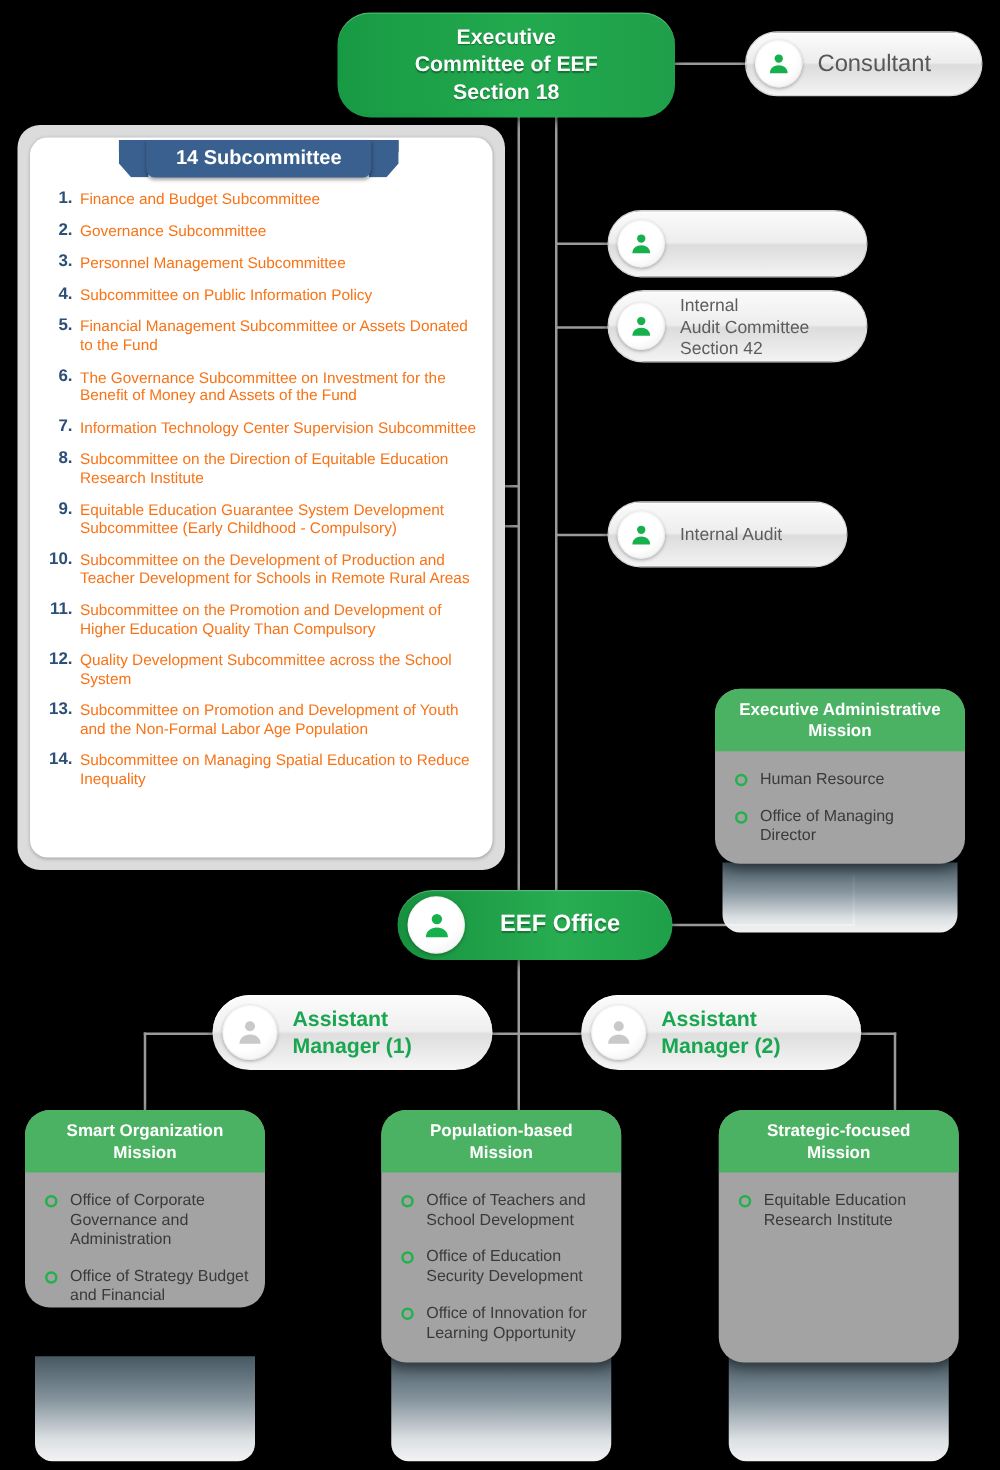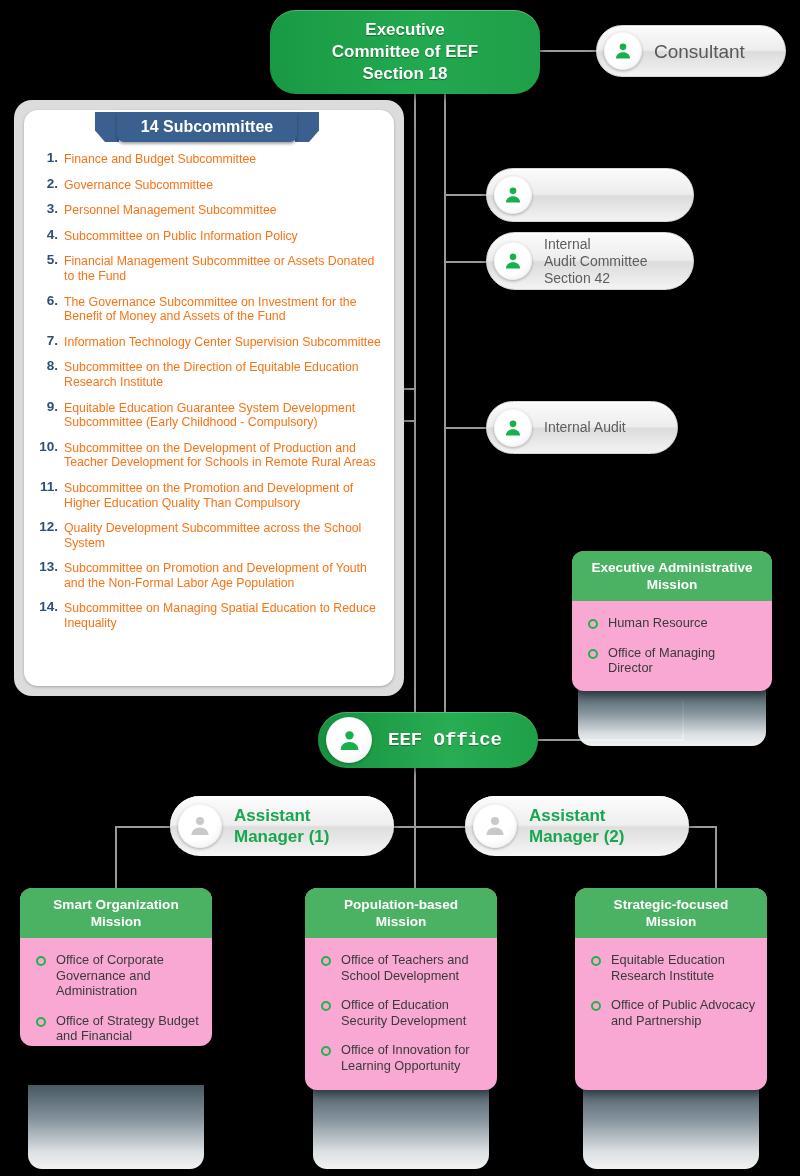--- a/index.html
+++ b/index.html
@@ -92,22 +92,22 @@
     position:relative;padding-left:28px;margin-bottom:11px;
     counter-increment:sc;
     font-size:12.3px;line-height:14.6px;color:#f97316;
   }
   ol.sublist li:before{
     content:counter(sc) ".";position:absolute;left:0;top:-1px;width:22px;
     text-align:right;color:#2b4f77;font-weight:bold;font-size:13.5px;
   }
 
   
-  .mcard{position:absolute;border-radius:12px;overflow:hidden;
-    background:#f9a8d4;box-shadow:0 4px 10px rgba(0,0,0,.45);}
+  .mcard{position:absolute;border-radius:20px;overflow:hidden;
+    background:#a3a3a3;box-shadow:0 4px 10px rgba(0,0,0,.45);}
   .mcard .mhead{
     background:#4cb263;color:#fff;font-weight:bold;font-size:13.6px;
     line-height:17px;text-align:center;padding:8px 6px;
   }
   .mcard ul{margin:0;padding:14px 10px 14px 14px;list-style:none;}
   .mcard ul li{
     position:relative;padding-left:22px;margin-bottom:14px;
     font-size:12.8px;line-height:15.5px;color:#3a3a3a;
   }
   .mcard ul li:last-child{margin-bottom:0;}
@@ -124,21 +124,21 @@
 
   
   .eef{
     left:318px;top:712px;width:220px;height:56px;
     background:linear-gradient(90deg,#17913f 0%,#28ad52 60%,#1ea048 100%);
     box-shadow:0 3px 7px rgba(0,0,0,.55), inset 0 1px 0 rgba(255,255,255,.22);
     color:#fff;font-weight:bold;font-size:19px;
     padding-left:8px;
     text-shadow:0 1px 1px rgba(0,0,0,.3);
   }
-  .eef .txt{margin-left:16px;font-family:Liberation Mono, monospace;}
+  .eef .txt{margin-left:28px;}
 
   
   .amgr{
     height:60px;width:224px;
     background:linear-gradient(180deg,#fcfcfc 0%,#efefef 48%,#dedede 52%,#f6f6f6 100%);
     box-shadow:0 3px 7px rgba(0,0,0,.5), inset 0 1px 0 #fff;
     padding-left:8px;
     color:#19a650;font-weight:bold;font-size:17px;line-height:21px;
   }
   .amgr .txt{margin-left:12px;}
@@ -318,17 +318,16 @@
       <li>Office of Innovation for Learning Opportunity</li>
     </ul>
   </div>
 
   <div class="ghost" style="left:583px;top:1085px;width:176px;height:84px;"></div>
   <div class="mcard" style="left:575px;top:888px;width:192px;height:202px;">
     <div class="mhead" style="white-space:pre-line;">Strategic-focused
 Mission</div>
     <ul>
       <li>Equitable Education Research Institute</li>
-      <li>Office of Public Advocacy and Partnership</li>
     </ul>
   </div>
 
 </div>
 
 </body></html>

